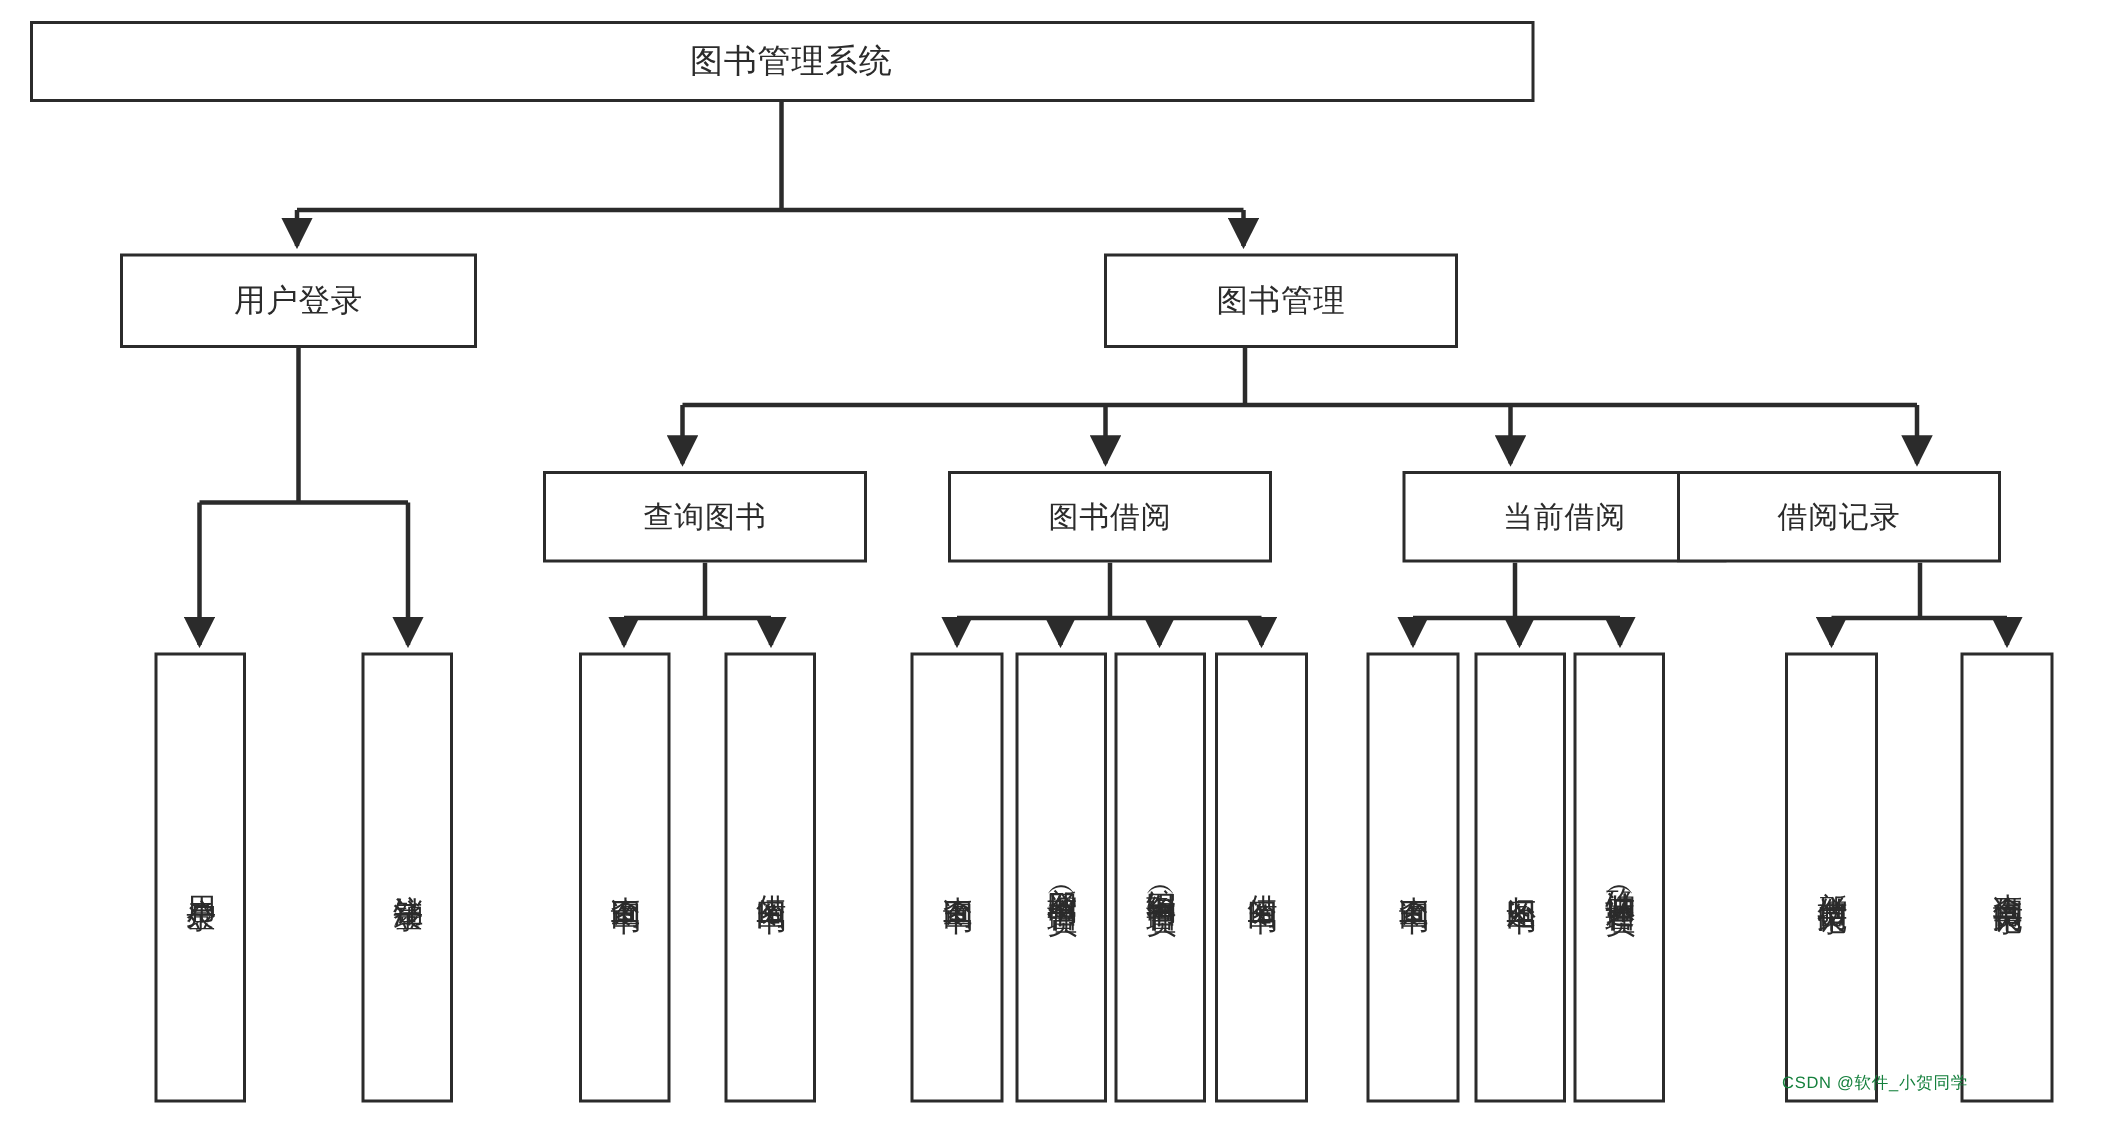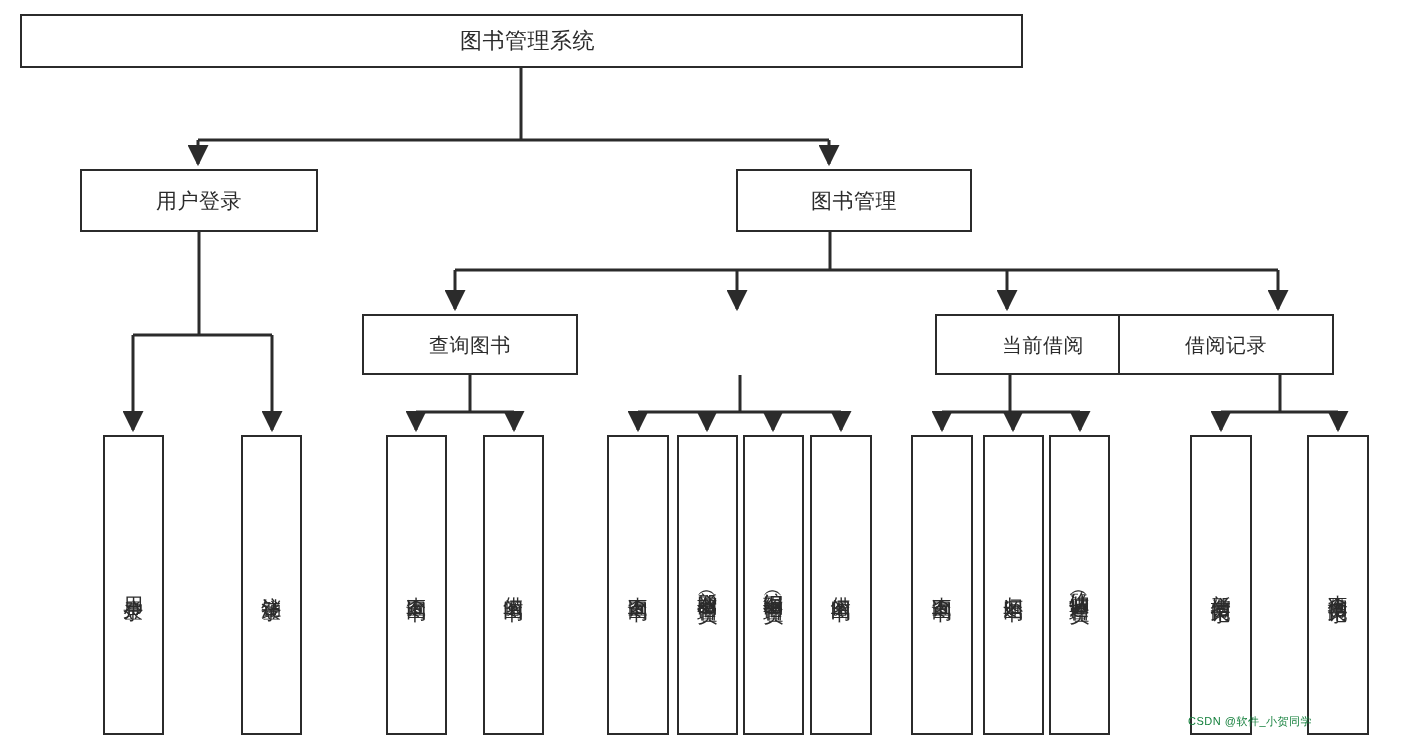--- a/index.html
+++ b/index.html
@@ -136,20 +136,23 @@
   <div class="node level2" style="left:80px; top:169px; width:238px; height:63px;">
     <span class="node-label">用户登录</span>
   </div>
   <div class="node level2" style="left:736px; top:169px; width:236px; height:63px;">
     <span class="node-label">图书管理</span>
   </div>
 
   <div class="node level3" style="left:362px; top:314px; width:216px; height:61px;">
     <span class="node-label">查询图书</span>
   </div>
+  <div class="node level3" style="left:632px; top:314px; width:216px; height:61px;">
+    <span class="node-label">图书借阅</span>
+  </div>
   <div class="node level3" style="left:935px; top:314px; width:216px; height:61px;">
     <span class="node-label">当前借阅</span>
   </div>
   <div class="node level3" style="left:1118px; top:314px; width:216px; height:61px;">
     <span class="node-label">借阅记录</span>
   </div>
 
   <div class="node leaf" style="left:103px; top:435px; width:61px; height:300px;">
     <span class="node-label">用户登录</span>
   </div>

